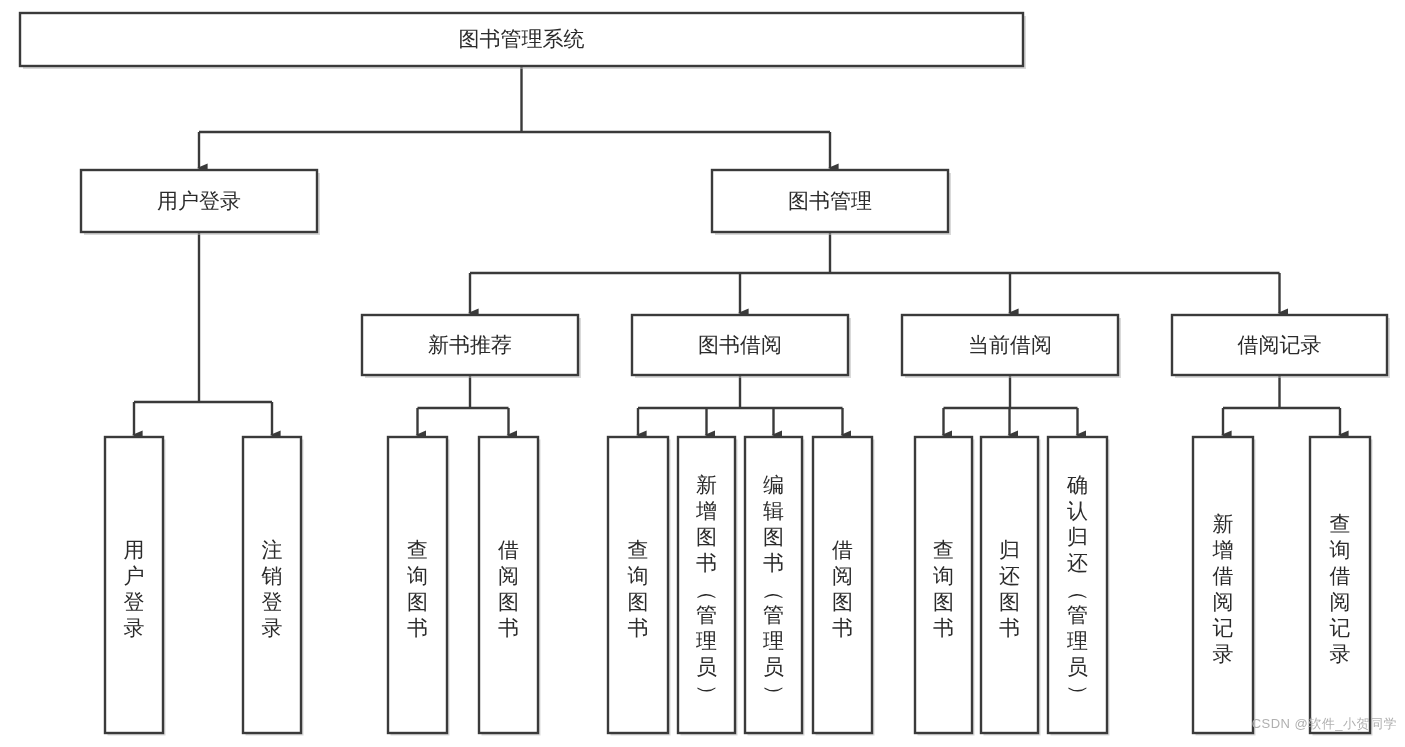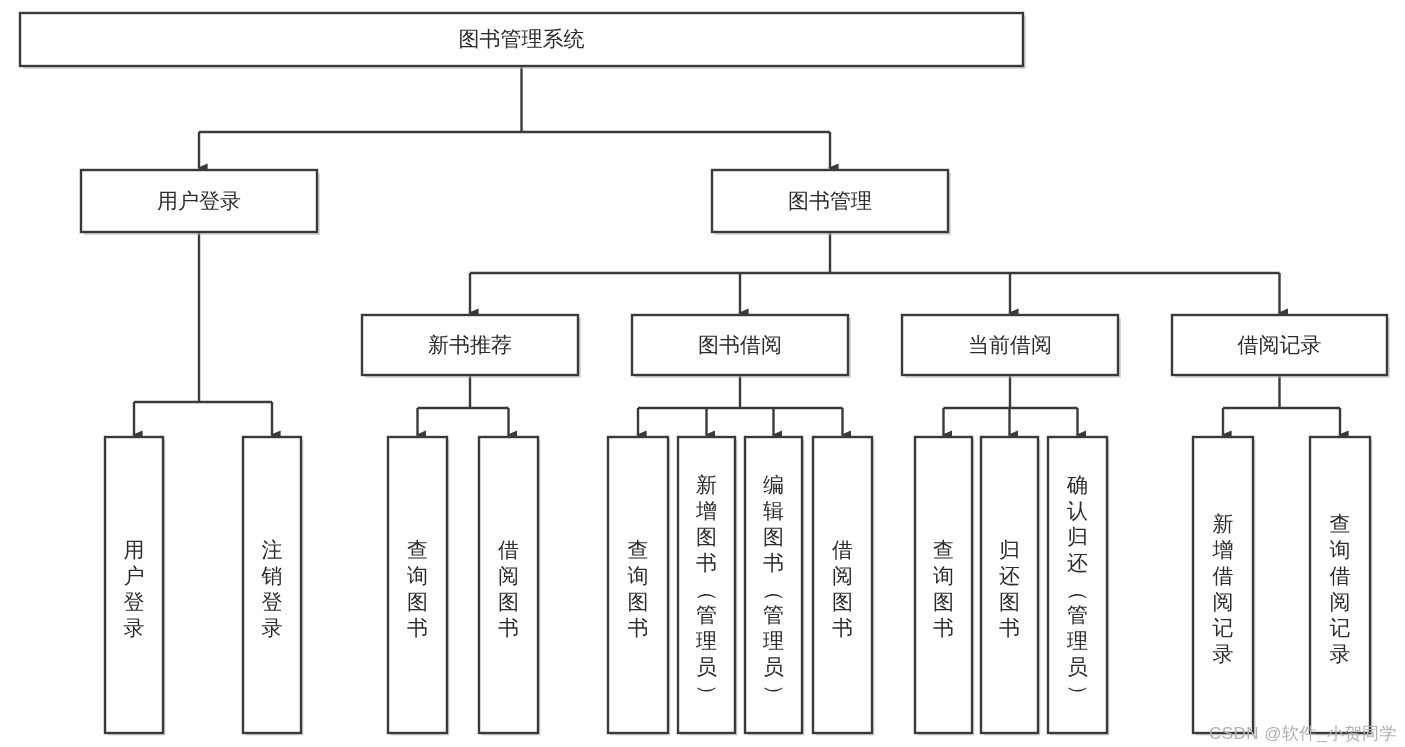--- a/index.html
+++ b/index.html
@@ -48,23 +48,23 @@
   .node-label {
     font-family: "Liberation Sans", "DejaVu Sans", sans-serif;
     fill: #2b2b2b;
     font-size: 21px;
     text-anchor: middle;
     dominant-baseline: middle;
   }
   .watermark {
     position: absolute;
     right: 8px;
-    bottom: 2px;
+    bottom: 14px;
     font-family: "Liberation Sans", "DejaVu Sans", sans-serif;
-    font-size: 17px;
+    font-size: 13px;
     color: #b0b0b0;
     letter-spacing: 0.5px;
     user-select: none;
     pointer-events: none;
   }
 </style>
 </head>
 <body>
 
 <div id="diagram-root">

